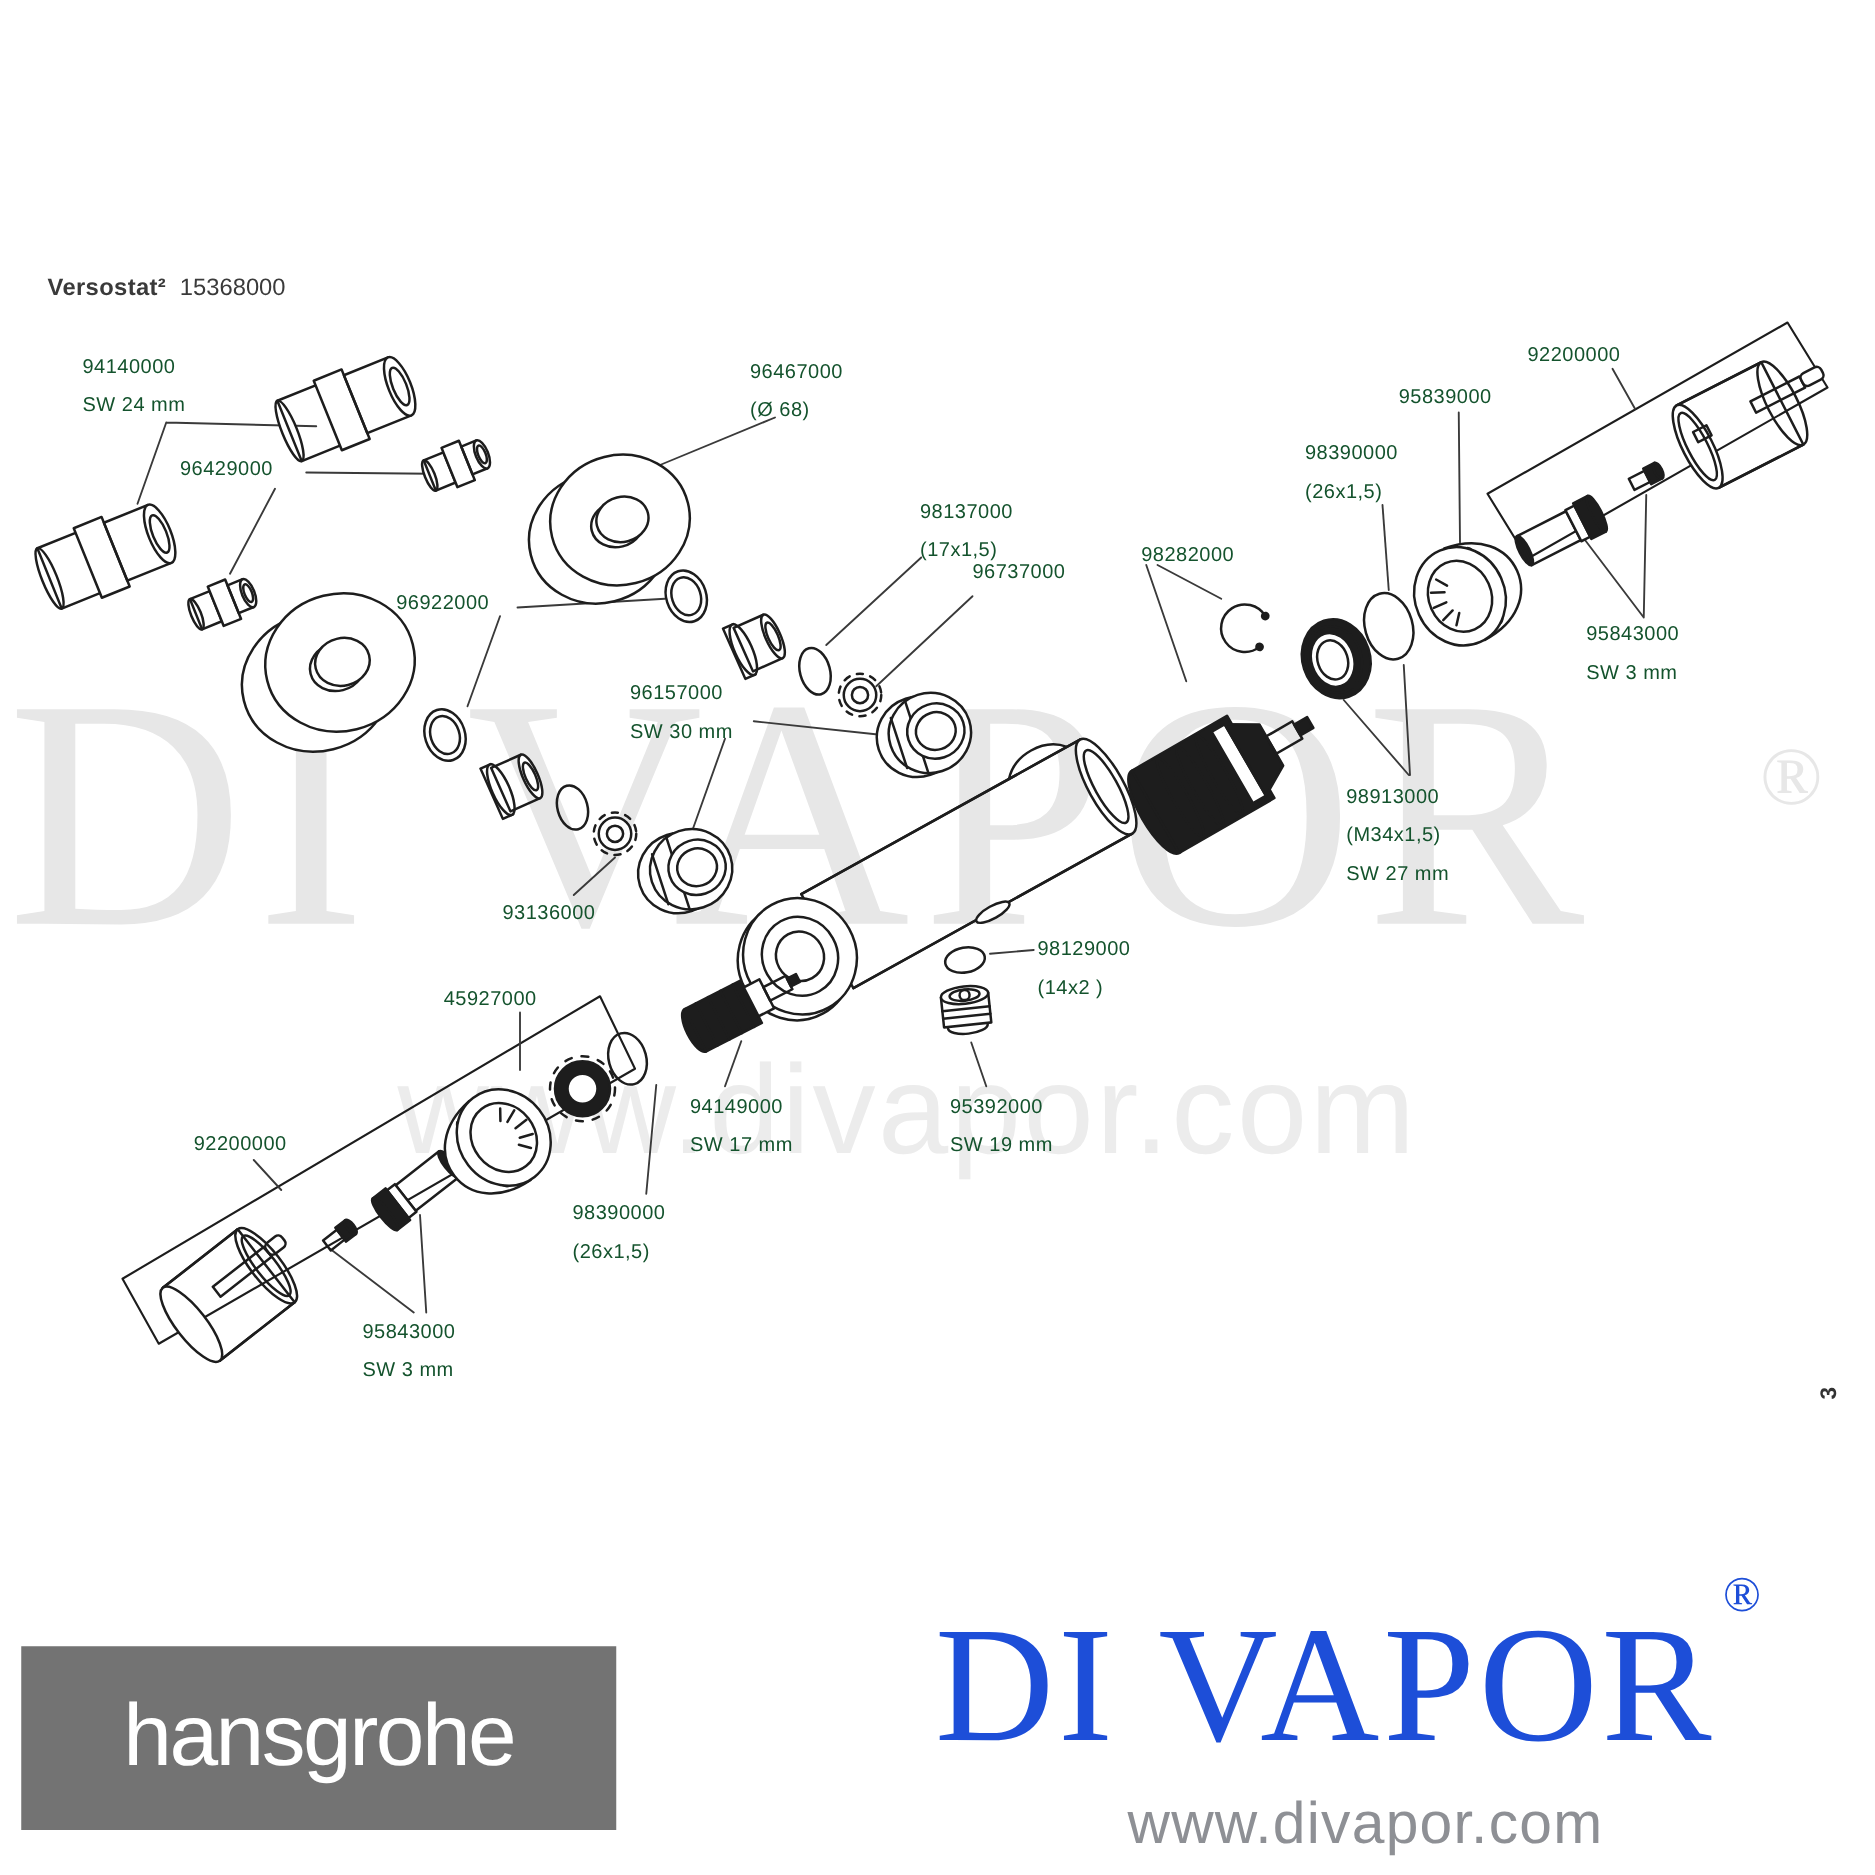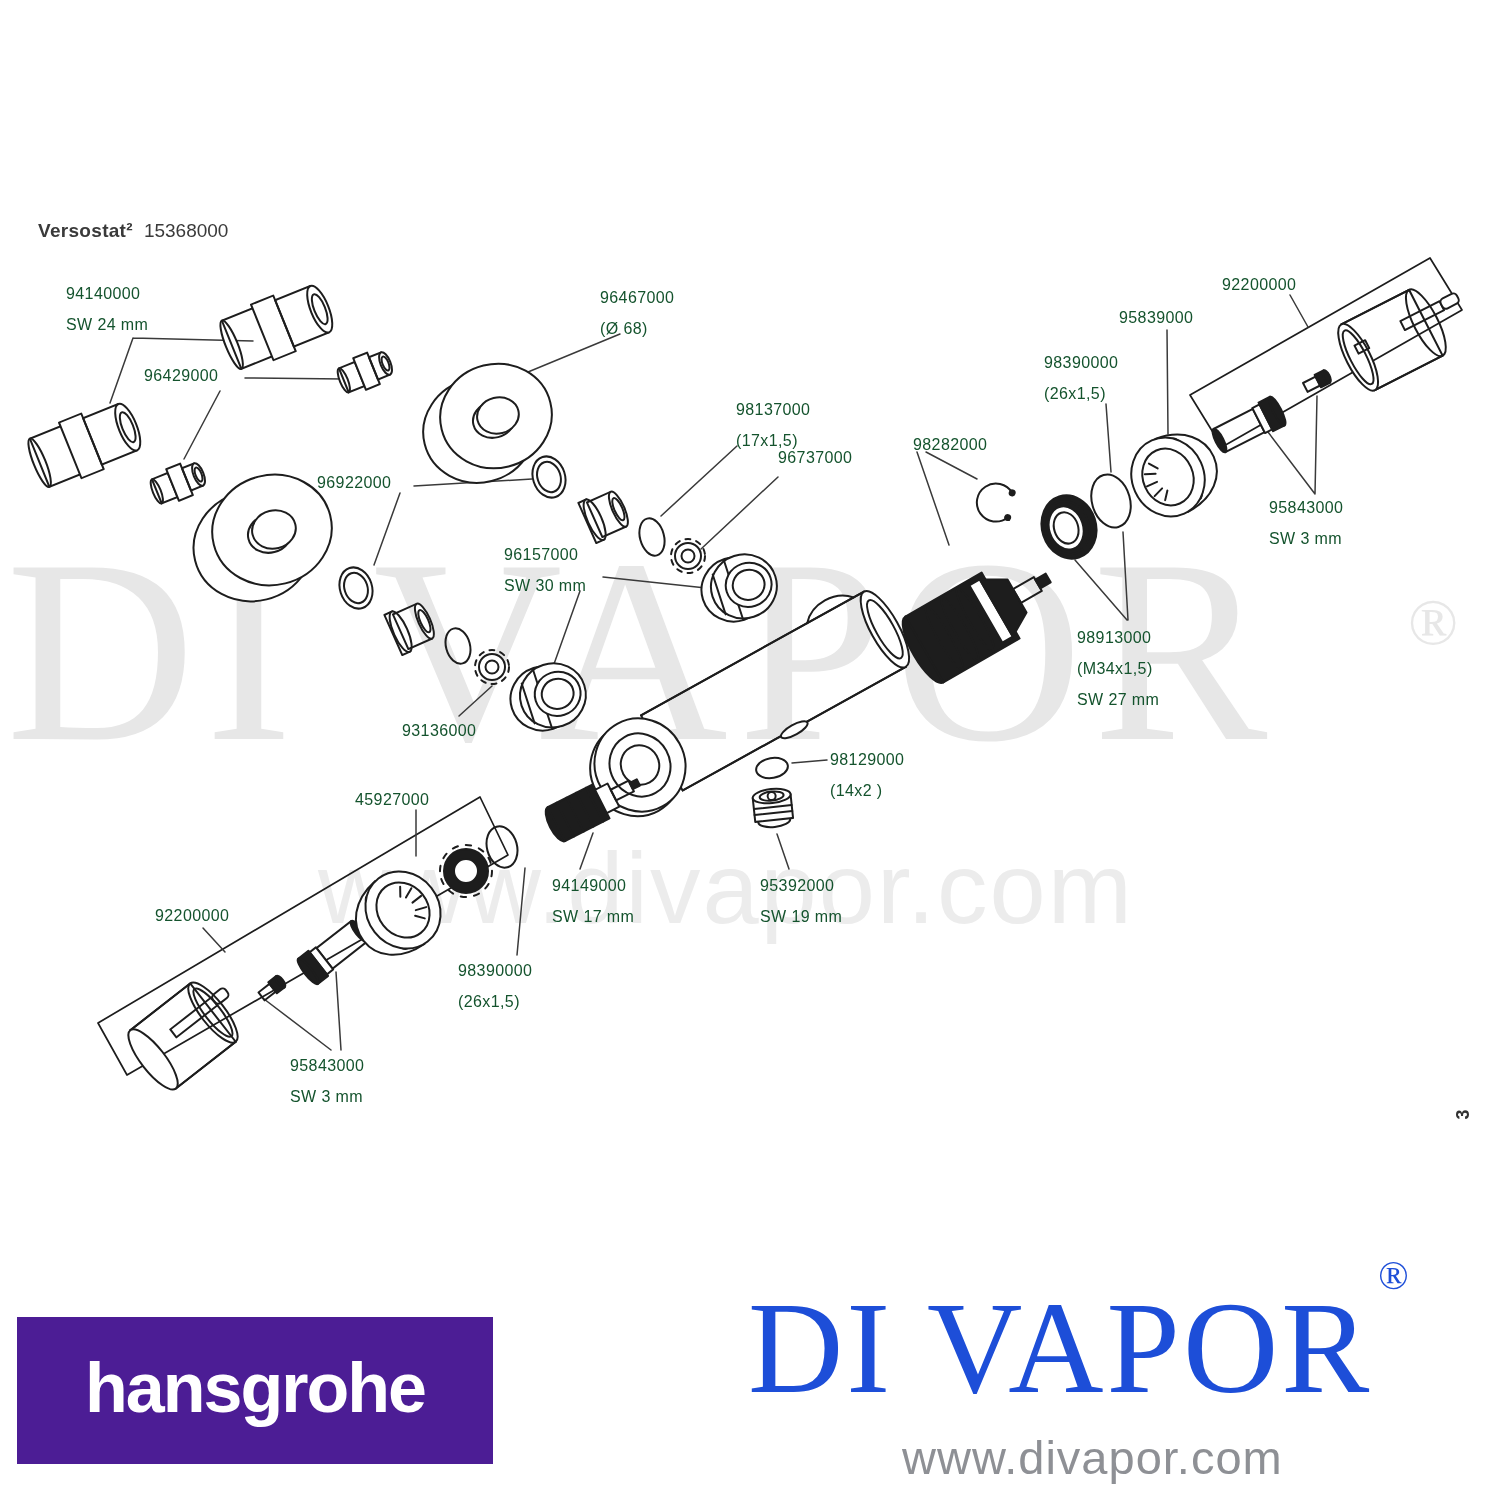--- a/index.html
+++ b/index.html
@@ -357,21 +357,21 @@
 SW 17 mm</div>
   <div class="lbl" style="left:355px;top:784px">45927000</div>
   <div class="lbl" style="left:155px;top:900px">92200000</div>
   <div class="lbl" style="left:458px;top:955px">98390000
 (26x1,5)</div>
   <div class="lbl" style="left:290px;top:1050px">95843000
 SW 3 mm</div>
 
   <div class="pagenum">3</div>
 
-  <div class="hg-box" style="background: #4c1d95; font-weight: bold;">
+  <div class="hg-box" style="background: #737373;">
     <span>hansgrohe</span>
   </div>
   <div class="dv-brand">
     <span>DI VAPOR</span><span class="reg">®</span>
   </div>
   <div class="dv-url">www.divapor.com</div>
 
 </div>
 
 </body></html>

